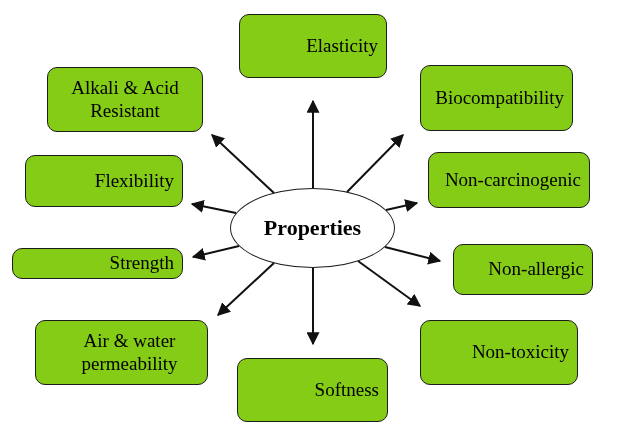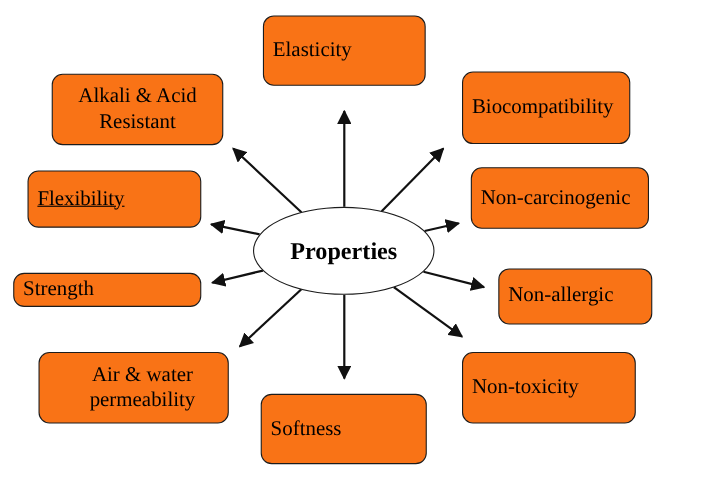--- a/index.html
+++ b/index.html
@@ -13,26 +13,26 @@
     color: #000000;
   }
   #arrow-layer {
     position: absolute;
     left: 0; top: 0;
     width: 638px; height: 438px;
   }
   .node {
     position: absolute;
     box-sizing: border-box;
-    background: #f97316;
+    background: #84cc16;
     border: 1.3px solid #1c1c1c;
     border-radius: 10px;
     display: flex;
     align-items: center;
-    justify-content: flex-start;
+    justify-content: flex-end;
     text-align: center;
     font-size: 19px;
     line-height: 1.2;
     padding: 2px 8px;
   }
   .ellipse {
     position: absolute;
     left: 230px; top: 188px;
     width: 165px; height: 80px;
     box-sizing: border-box;
@@ -43,21 +43,21 @@
     align-items: center;
     justify-content: center;
     font-size: 22px;
     font-weight: bold;
     text-align: center;
   }
   
   #node-elasticity        { left: 239px; top: 14px;  width: 148px; height: 64px; }
   #node-alkali            { left: 47px;  top: 67px;  width: 156px; height: 65px; }
   #node-biocompatibility  { left: 420px; top: 65px;  width: 153px; height: 66px; }
-  #node-flexibility       { left: 25px;  top: 155px; width: 158px; height: 52px; text-decoration: underline; }
+  #node-flexibility       { left: 25px;  top: 155px; width: 158px; height: 52px; }
   #node-non-carcinogenic  { left: 428px; top: 152px; width: 162px; height: 56px; }
   #node-strength          { left: 12px;  top: 248px; width: 171px; height: 31px; }
   #node-non-allergic      { left: 453px; top: 244px; width: 140px; height: 51px; }
   #node-air-water         { left: 35px;  top: 320px; width: 173px; height: 65px; padding-left: 24px; }
   #node-non-toxicity      { left: 420px; top: 320px; width: 158px; height: 65px; }
   #node-softness          { left: 237px; top: 358px; width: 151px; height: 64px; font-family: Liberation Serif, serif; }
   line { stroke: #111111; stroke-width: 2; }
 </style>
 </head>
 <body>

